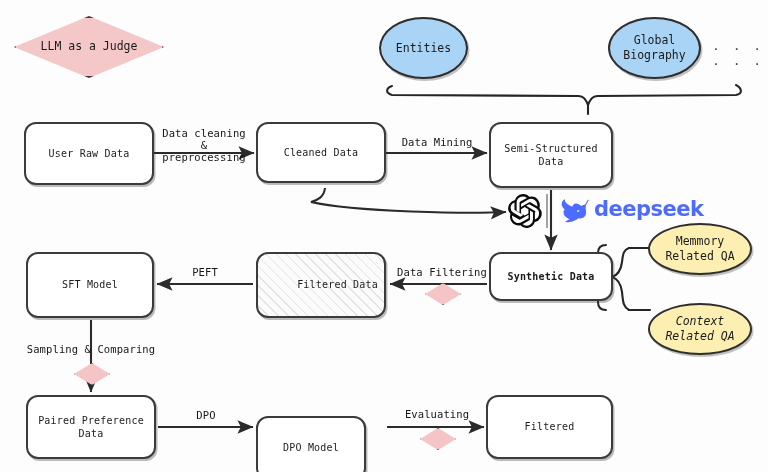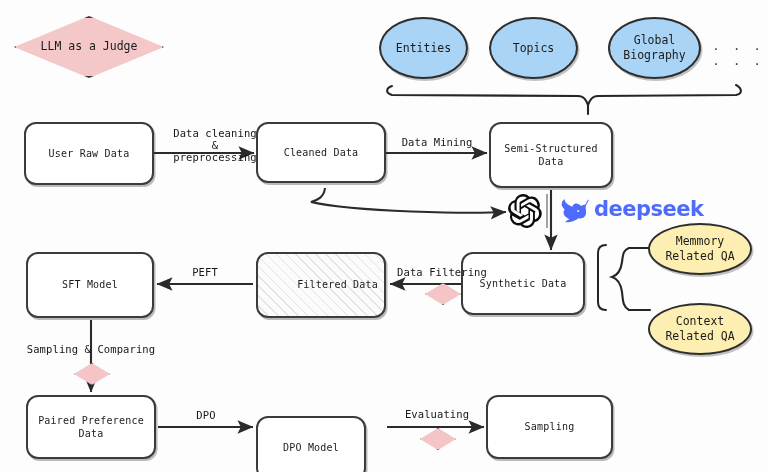--- a/index.html
+++ b/index.html
@@ -167,41 +167,38 @@
 
   <div class="node diamond-big" style="left:14px; top:16px;">
     <div class="dshape"></div>
     <div class="dlabel">LLM as a
 Judge</div>
   </div>
 
   <div class="node ellipse blue" style="left:379px; top:17px; width:89px; height:62px;">
     <span>Entities</span>
   </div>
-  <div class="node ellipse blue" style="left:489px; top:17px; width:89px; height:62px;">
-    <span>Topics</span>
-  </div>
   <div class="node ellipse blue" style="left:608px; top:17px; width:93px; height:62px;">
     <span style="white-space:pre-line;">Global
 Biography</span>
   </div>
   <div class="dots" style="left:712px; top:41px;">· · · · · ·</div>
 
   <div class="node box" style="left:24px; top:122px; width:130px; height:63px;">
     <span>User Raw Data</span>
   </div>
   <div class="node box" style="left:256px; top:122px; width:130px; height:61px;">
     <span>Cleaned Data</span>
   </div>
   <div class="node box" style="left:489px; top:122px; width:124px; height:66px;">
     <span style="white-space:pre-line;">Semi-Structured
 Data</span>
   </div>
 
-  <div class="edge-label" style="left:155px; top:127px; width:98px;padding-left:11px;">Data cleaning
+  <div class="edge-label" style="left:155px; top:127px; width:98px;">Data cleaning
 &amp;
 preprocessing</div>
   <div class="edge-label" style="left:388px; top:136px; width:98px;">Data Mining</div>
 
   <svg class="logo-openai" viewBox="0 0 64 64" style="left:508px; top:194px;">
     <path fill="#0b0b0b" d="M59.1,26.2a15.9,15.9,0,0,0-1.4-13.1A16.1,16.1,0,0,0,40.4,5.4,16,16,0,0,0,13.2,11.2A15.9,15.9,0,0,0,2.6,18.9a16.1,16.1,0,0,0,2,18.9A15.9,15.9,0,0,0,6,50.9a16.1,16.1,0,0,0,17.3,7.7,16,16,0,0,0,27.2-5.8,15.9,15.9,0,0,0,10.6-7.7A16.1,16.1,0,0,0,59.1,26.2Zm-24,33.5a11.9,11.9,0,0,1-7.6-2.8l.4-.2L40.5,49.3a2.1,2.1,0,0,0,1-1.8V31.2l5.4,3.2a.2.2,0,0,1,.1.1V47.5A12,12,0,0,1,35.1,59.7ZM9.3,48.7a11.9,11.9,0,0,1-1.4-8l.4.2L21,48.2a2.1,2.1,0,0,0,2.1,0l15.6-9V45.5a.2.2,0,0,1-.1.2L26.1,52.9A12,12,0,0,1,9.3,48.7ZM6,21.1a11.9,11.9,0,0,1,6.2-5.2v13a2,2,0,0,0,1,1.8l15.5,9-5.4,3.1a.2.2,0,0,1-.2,0L10.5,35.5A12,12,0,0,1,6,21.1ZM49.8,31.3,34.2,22.2l5.4-3.1a.2.2,0,0,1,.2,0l12.6,7.3A12,12,0,0,1,50.6,48.1v-13A2.1,2.1,0,0,0,49.8,31.3ZM55.2,23.2l-.4-.2L42.2,15.7a2.1,2.1,0,0,0-2.1,0l-15.5,9V18.4a.2.2,0,0,1,.1-.2L37.3,10.9A12,12,0,0,1,55.2,23.2ZM21.7,34.8l-5.4-3.2a.2.2,0,0,1-.1-.2V16.5A12,12,0,0,1,35.7,7.3l-.4.2L22.7,14.8a2.1,2.1,0,0,0-1,1.8Zm2.9-6.3L31.5,24.5l6.9,4v8L31.5,40.5l-6.9-4Z"></path>
   </svg>
 
   <svg style="position:absolute; left:545px; top:194px; width:4px; height:34px;" viewBox="0 0 4 34">
     <line x1="2" y1="0" x2="2" y2="34" stroke="#8b8b8b" stroke-width="1.6"></line>
@@ -210,26 +207,26 @@
   <svg class="logo-deepseek-mark" viewBox="0 0 70 48" style="left:554px; top:198px;">
     <path fill="#4d6bfe" d="M67.8,2.1c-1.2-.6-1.8.6-2.5,1.2-.2.2-.4.4-.6.7a8.2,8.2,0,0,0-1.8,3.3c-.9,2.7-2.4,4.5-5.3,5-1.5.3-2.8.9-4,2.1a50.6,50.6,0,0,0-4.8-3.2,13.1,13.1,0,0,0-5.8-1.6c-2.1-.1-3.9.8-5.3,2.4a17.8,17.8,0,0,0-2,3.1c-.2.4-.4.5-.9.3a29.4,29.4,0,0,1-6.7-3.4A20.6,20.6,0,0,1,22,5.8a6.4,6.4,0,0,1-.9-3.4c0-.9-.5-1.3-1.3-.9a9.3,9.3,0,0,0-4.3,5.5,10.7,10.7,0,0,0,1.1,9,30.8,30.8,0,0,0,3.7,4.8c.4.5.5.8-.1,1.3a5.7,5.7,0,0,0-1.6,3.4,10.4,10.4,0,0,0,1.5,6.9,14.8,14.8,0,0,0,8.3,6.7c.6.2,1.2.3,1.9.5a11.9,11.9,0,0,1-2.8,1.8c-1.5.8-3,1.6-4.6,2.4a.9.9,0,0,0-.5.9c0,.5.4.5.8.6a17.7,17.7,0,0,0,4.2.4,26.5,26.5,0,0,0,14.9-4c1.5-1,2.9-2.1,4.2-3.3a1.5,1.5,0,0,1,1.5-.4c1.6.4,3.2.6,4.8.3a11.1,11.1,0,0,0,7.5-4.7,12.4,12.4,0,0,0,2-5.3,19.5,19.5,0,0,0-.6-7.6,14.5,14.5,0,0,1,.2-5.7,19.2,19.2,0,0,1,1.6-4.4c1.3-2.5,2.7-4.9,3.8-7.5A9.1,9.1,0,0,0,69,3.2C68.9,2.7,68.4,2.4,67.8,2.1ZM45.4,25.3a1,1,0,0,1-.7-1c0-.2.2-.4.4-.6l1.2-1.2a1.1,1.1,0,0,1,1.6,0l1,1.1a1.1,1.1,0,0,1,.1,1.3C48.3,25.8,46.5,25.9,45.4,25.3Z"></path>
   </svg>
 
   <div class="logo-deepseek-word" style="left:594px; top:197px;">deepseek</div>
 
   <div class="node ellipse yellow" style="left:648px; top:223px; width:104px; height:52px;">
     <span style="white-space:pre-line;">Memmory
 Related QA</span>
   </div>
-  <div class="node ellipse yellow" style="left:648px; top:303px; width:104px; height:52px;">
+  <div class="node ellipse yellow" style="left:648px; top:303px; width:104px; height:52px;font-style:italic;">
     <span style="white-space:pre-line;">Context
 Related QA</span>
   </div>
 
-  <div class="node box" style="left:461px; top:252px; width:124px; height:63px;">
+  <div class="node box" style="left:489px; top:252px; width:124px; height:49px;font-weight:bold;">
     <span>Synthetic Data</span>
   </div>
   <div class="node box hatched" style="left:256px; top:252px; width:130px; height:66px;">
     <span>Filtered Data</span>
   </div>
   <div class="node box" style="left:26px; top:252px; width:128px; height:66px;">
     <span>SFT Model</span>
   </div>
 
   <div class="edge-label" style="left:392px; top:266px; width:100px;">Data Filtering</div>
@@ -241,21 +238,21 @@
   <div class="diamond-small" style="left:74px; top:363px; width:34px; height:20px;"></div>
 
   <div class="node box" style="left:26px; top:395px; width:130px; height:64px;">
     <span style="white-space:pre-line;">Paired Preference
 Data</span>
   </div>
   <div class="node box" style="left:256px; top:416px; width:110px; height:64px;align-items:center;">
     <span>DPO Model</span>
   </div>
   <div class="node box" style="left:486px; top:395px; width:127px; height:64px;">
-    <span>Sampling</span>
+    <span>Filtered</span>
   </div>
 
   <div class="edge-label" style="left:177px; top:409px; width:58px;">DPO</div>
 
   <div class="edge-label" style="left:390px; top:408px; width:94px;">Evaluating</div>
   <div class="diamond-small" style="left:420px; top:428px; width:34px; height:20px;"></div>
 
 </div>
 
 </body></html>

